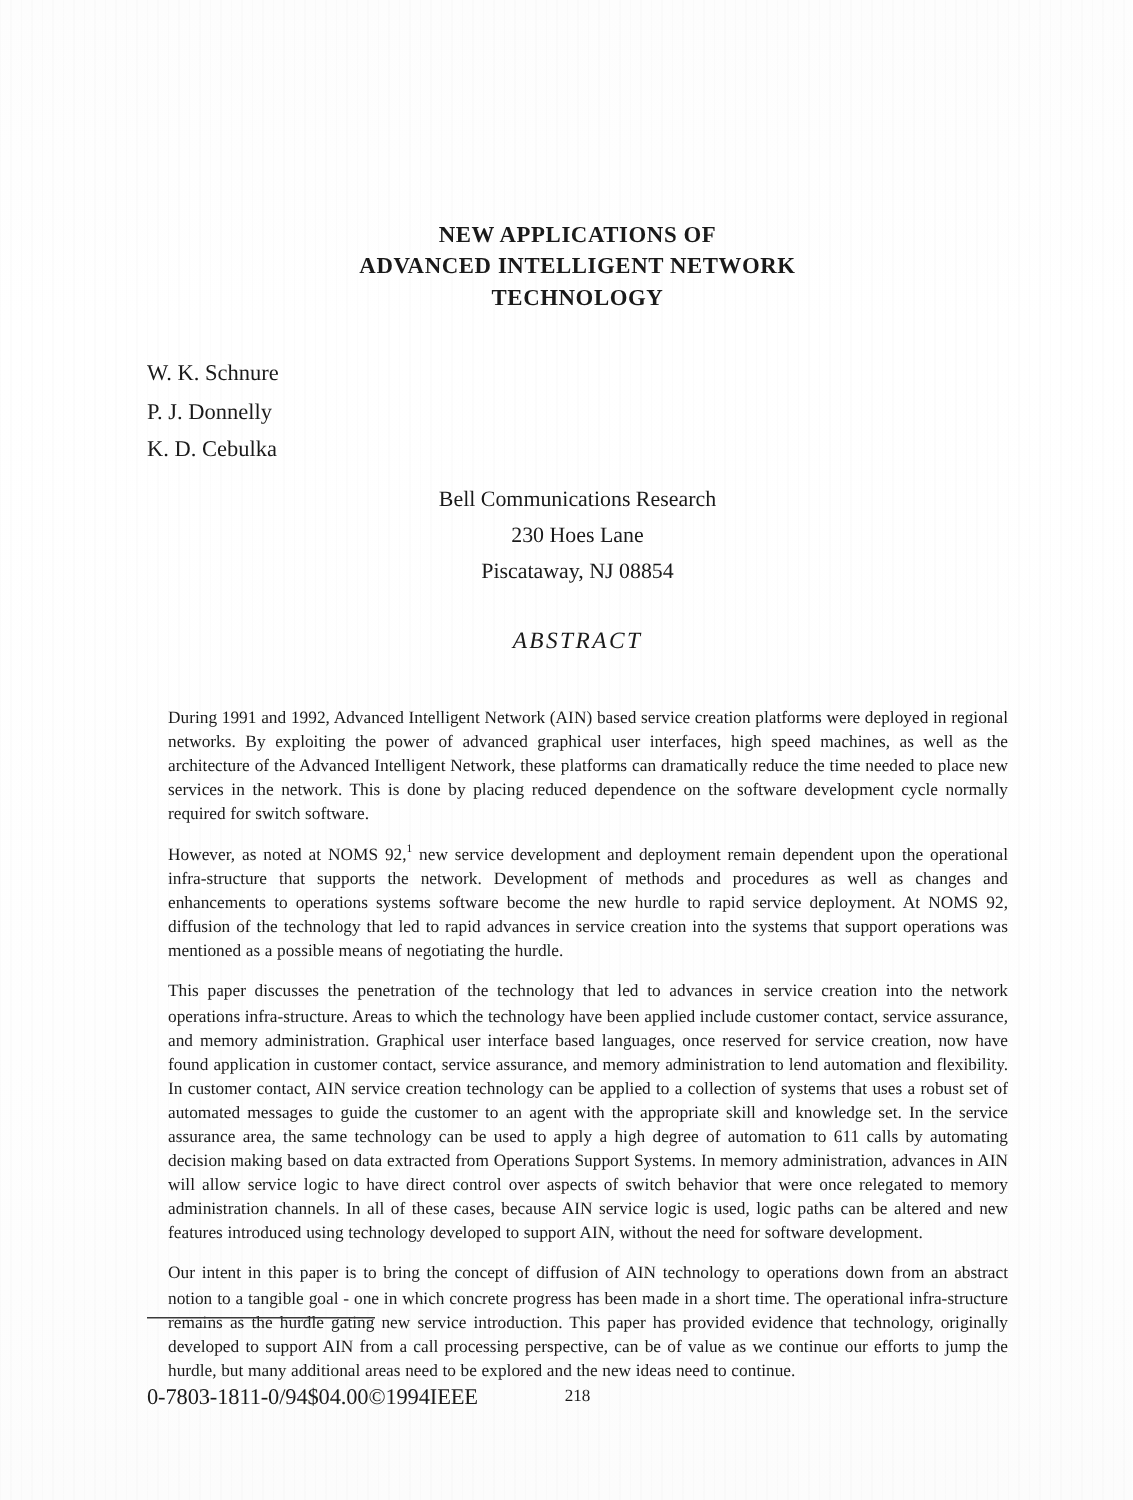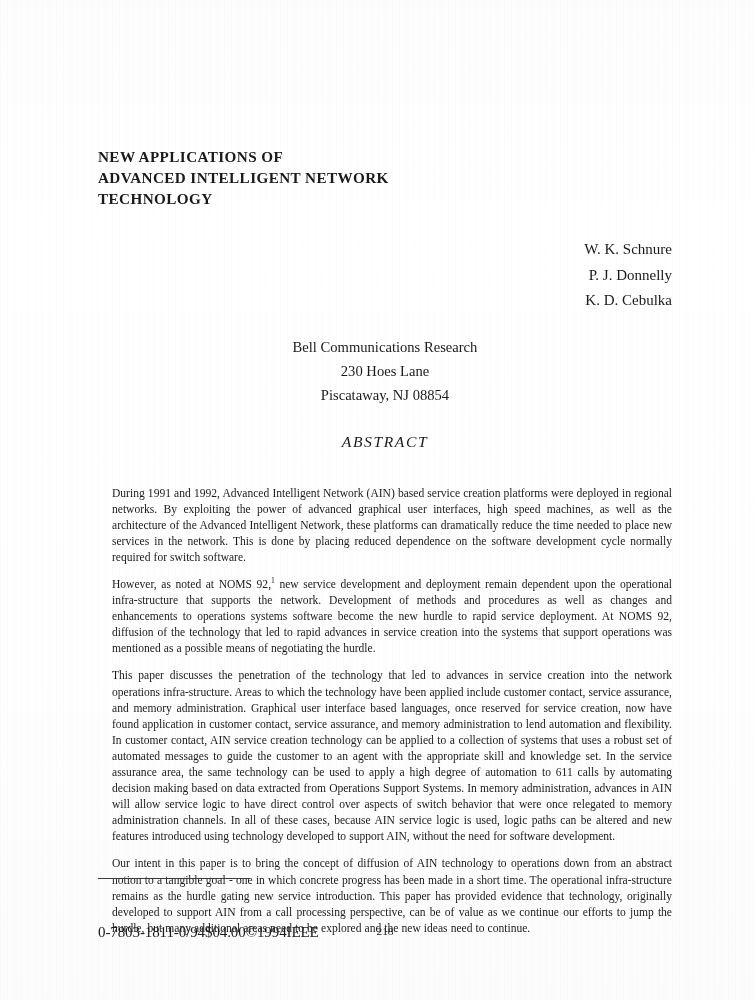--- a/index.html
+++ b/index.html
@@ -30,40 +30,40 @@
     position: absolute;
     left: 98px;
     top: 0;
     width: 574px;
     height: 100%;
   }
 
   
   .title-block {
     margin-top: 146px;
-    text-align: left;
+    text-align: center;
     font-weight: bold;
     font-size: 15.2px;
     line-height: 21px;
     letter-spacing: 0.4px;
   }
   .title-line { display: block; }
 
   
   .authors {
     margin-top: 28px;
-    text-align: right;
+    text-align: left;
     font-size: 15px;
     line-height: 25.5px;
   }
   .author-line { display: block; }
 
   
   .affiliation {
-    margin-top: 21px;
+    margin-top: 7px;
     text-align: center;
     font-size: 14.6px;
     line-height: 24px;
   }
   .affil-line { display: block; }
 
   
   .abstract-heading {
     margin-top: 26px;
     text-align: center;

